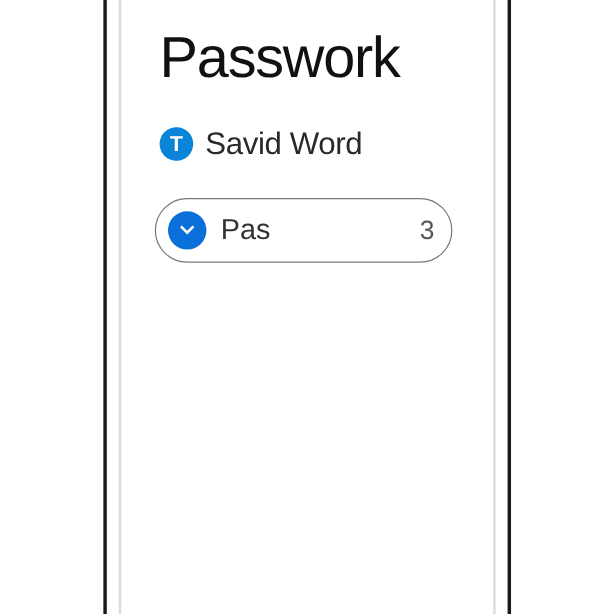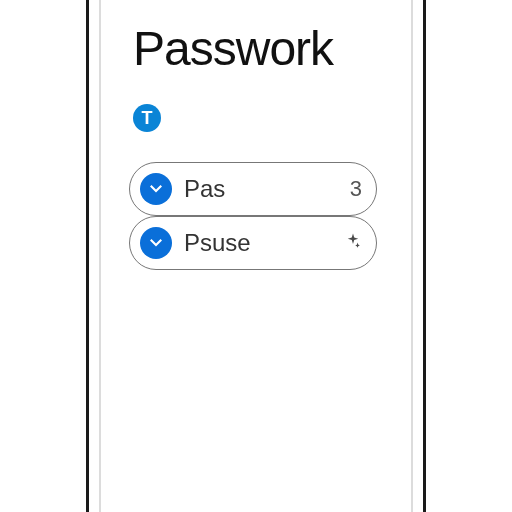--- a/index.html
+++ b/index.html
@@ -58,21 +58,21 @@
       gap: 10px;
       margin-left: 4px;
       margin-bottom: 30px;
     }
     .top-link .lbl {
       font-size: 26px;
       color: #2a2a2a;
       letter-spacing: -0.3px;
     }
 
-    .rows { display: flex; flex-direction: column; }
+    .rows { display: flex; flex-direction: column; gap: 18px; }
 
     .row {
       position: relative;
       height: 54px;
       border: 1.5px solid #777;
       border-radius: 28px;
       display: flex;
       align-items: center;
       padding: 0 14px 0 10px;
       gap: 12px;
@@ -139,48 +139,34 @@
 
   <div class="phone">
     <div class="screen">
 
       <div class="title">Passwork</div>
 
       <div class="top-link">
         <span class="info-icon">
             <span>T</span>
           </span>
+        <span class="lbl">Savid Word</span>
       </div>
 
       <div class="rows">
 
         <div class="row">
           <span class="lead-icon circle-blue">
             <svg viewBox="0 0 24 24">
                 <path d="M12 16.5 4 8.5l2-2 6 6 6-6 2 2z"></path>
               </svg>
           </span>
           <span class="name">Pas</span>
           <span class="trailing">3</span>
         </div>
 
 
-        <div class="row">
-          <span class="lead-icon circle-blue">
-            <svg viewBox="0 0 24 24">
-                <path d="M12 16.5 4 8.5l2-2 6 6 6-6 2 2z"></path>
-              </svg>
-          </span>
-          <span class="name">Psuse</span>
-          <span class="trailing">
-            <span class="sparkle">
-              <svg viewBox="0 0 24 24">
-                  <path d="M12 2l1.6 5.4L19 9l-5.4 1.6L12 16l-1.6-5.4L5 9l5.4-1.6L12 2zm6 12l.9 2.6L21 18l-2.1.9L18 21l-.9-2.1L15 18l2.1-.9L18 14z"></path>
-                </svg>
-            </span>
-          </span>
-        </div>
 
       </div>
 
     </div>
   </div>
 </div>
 
 </body></html>

